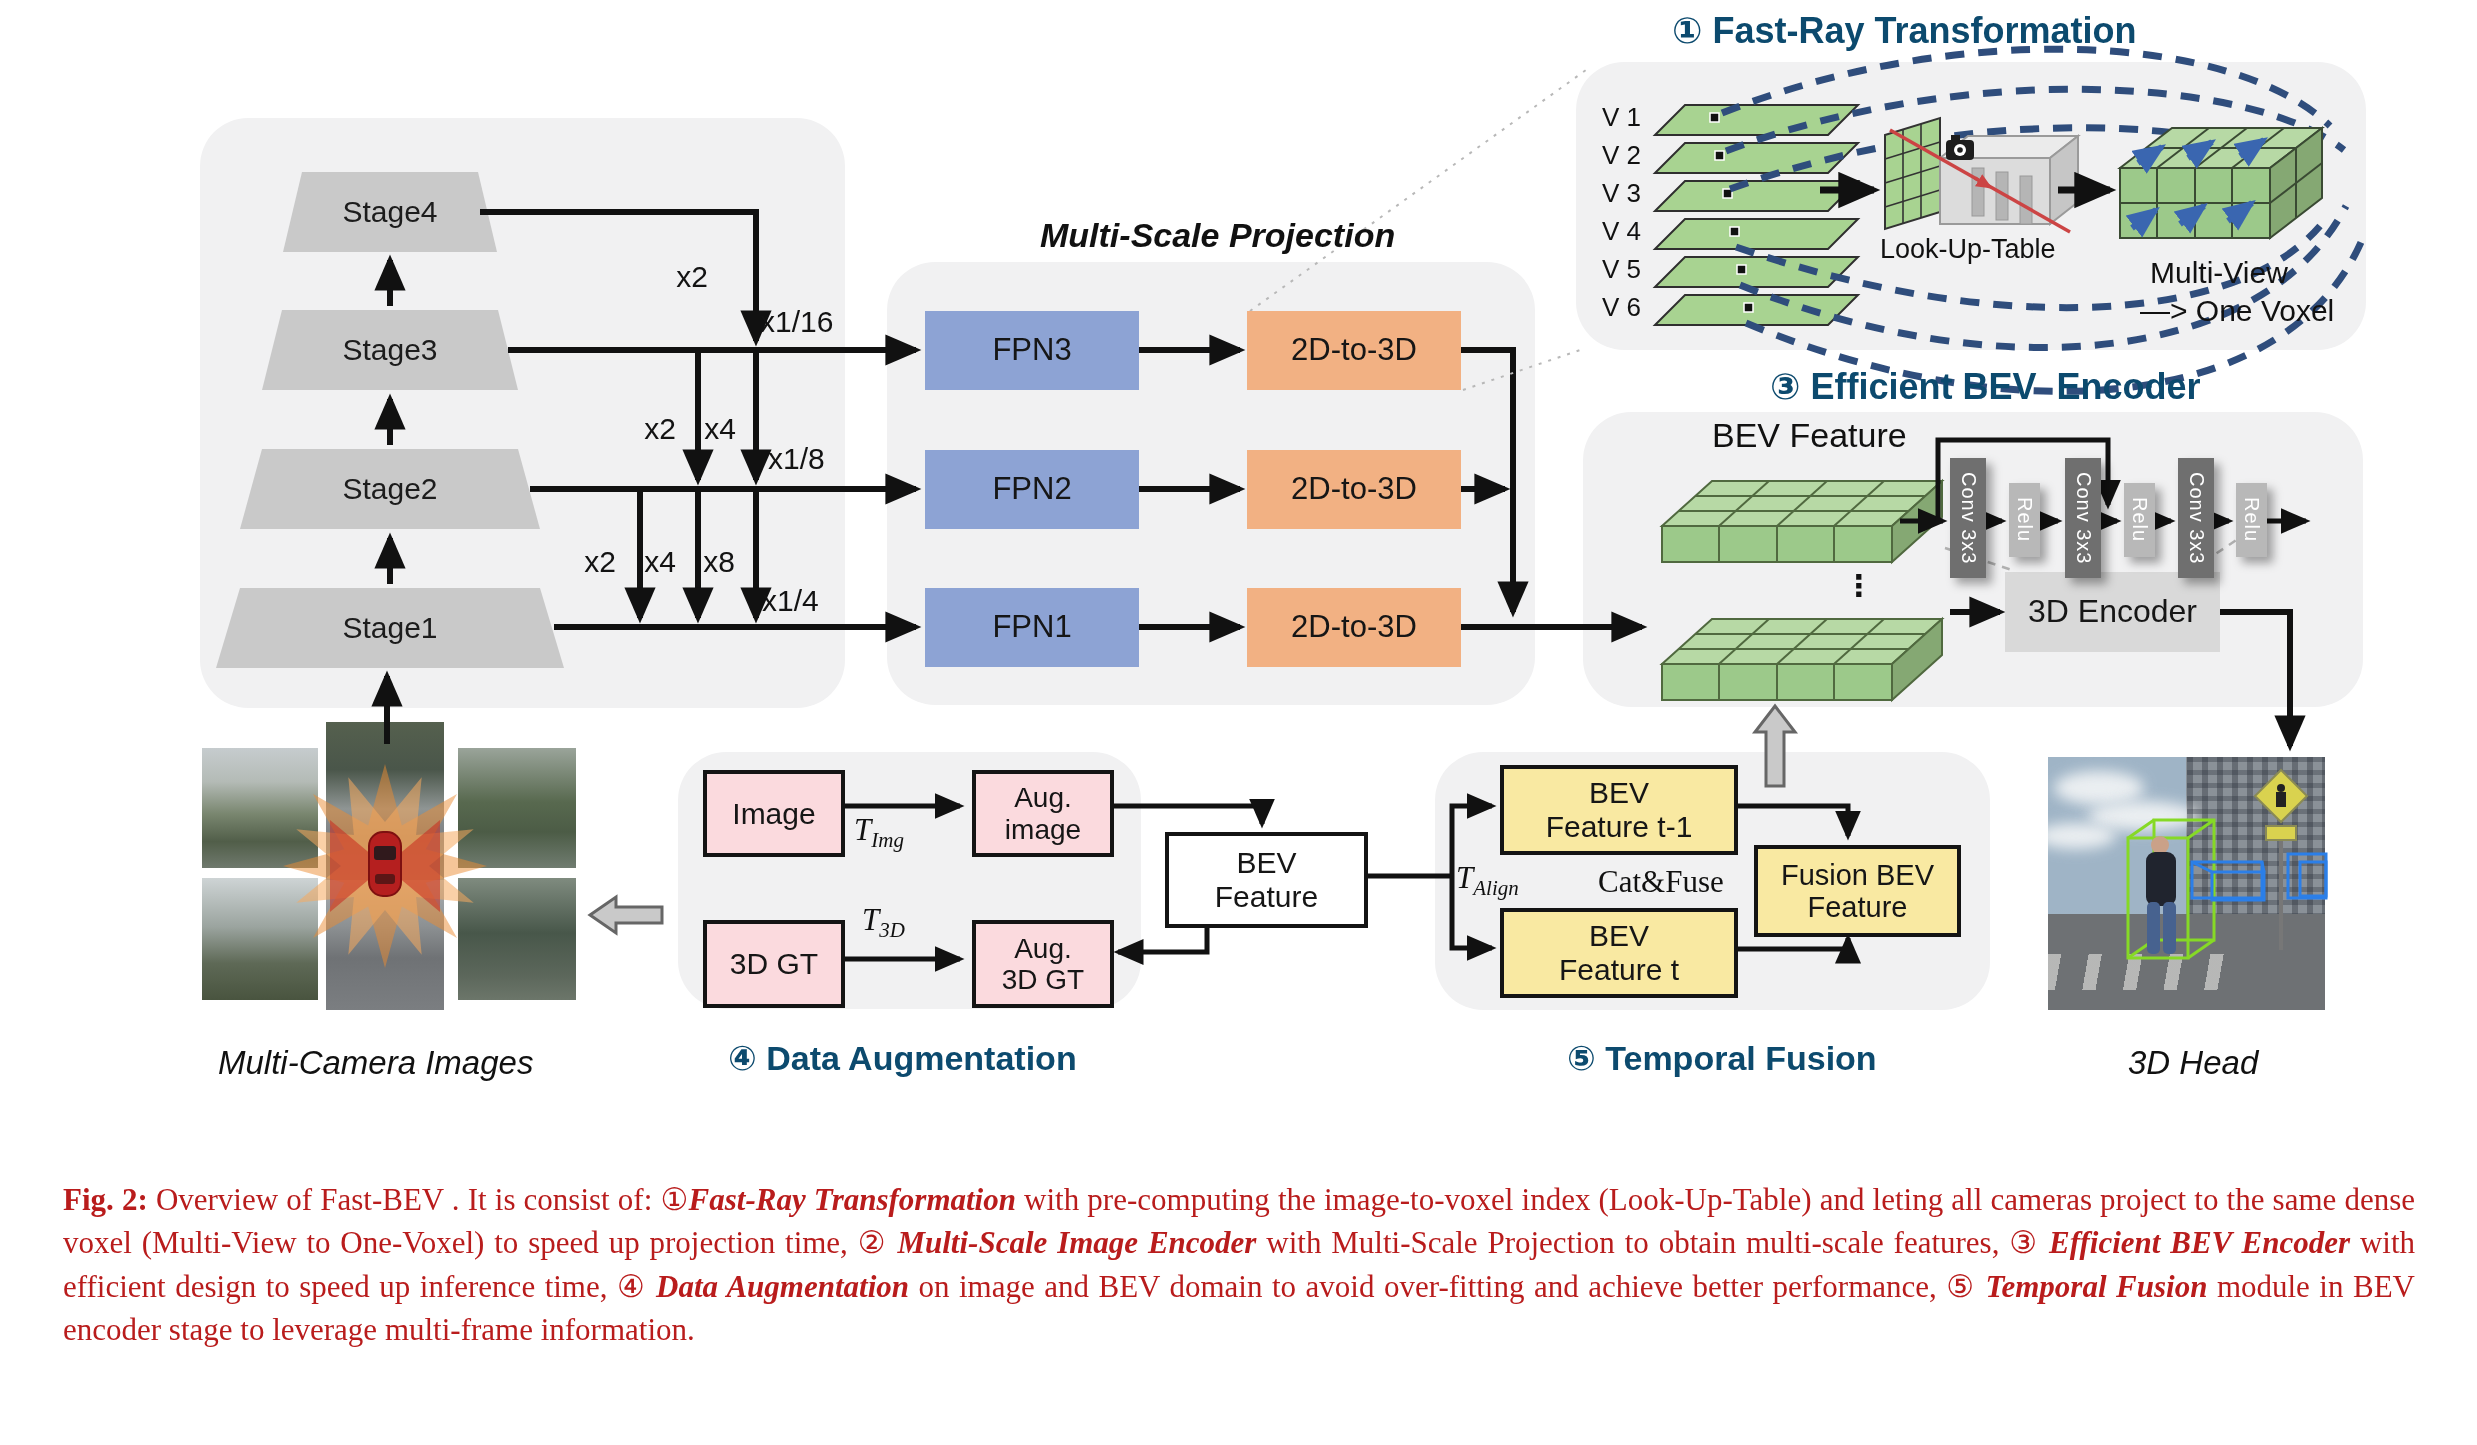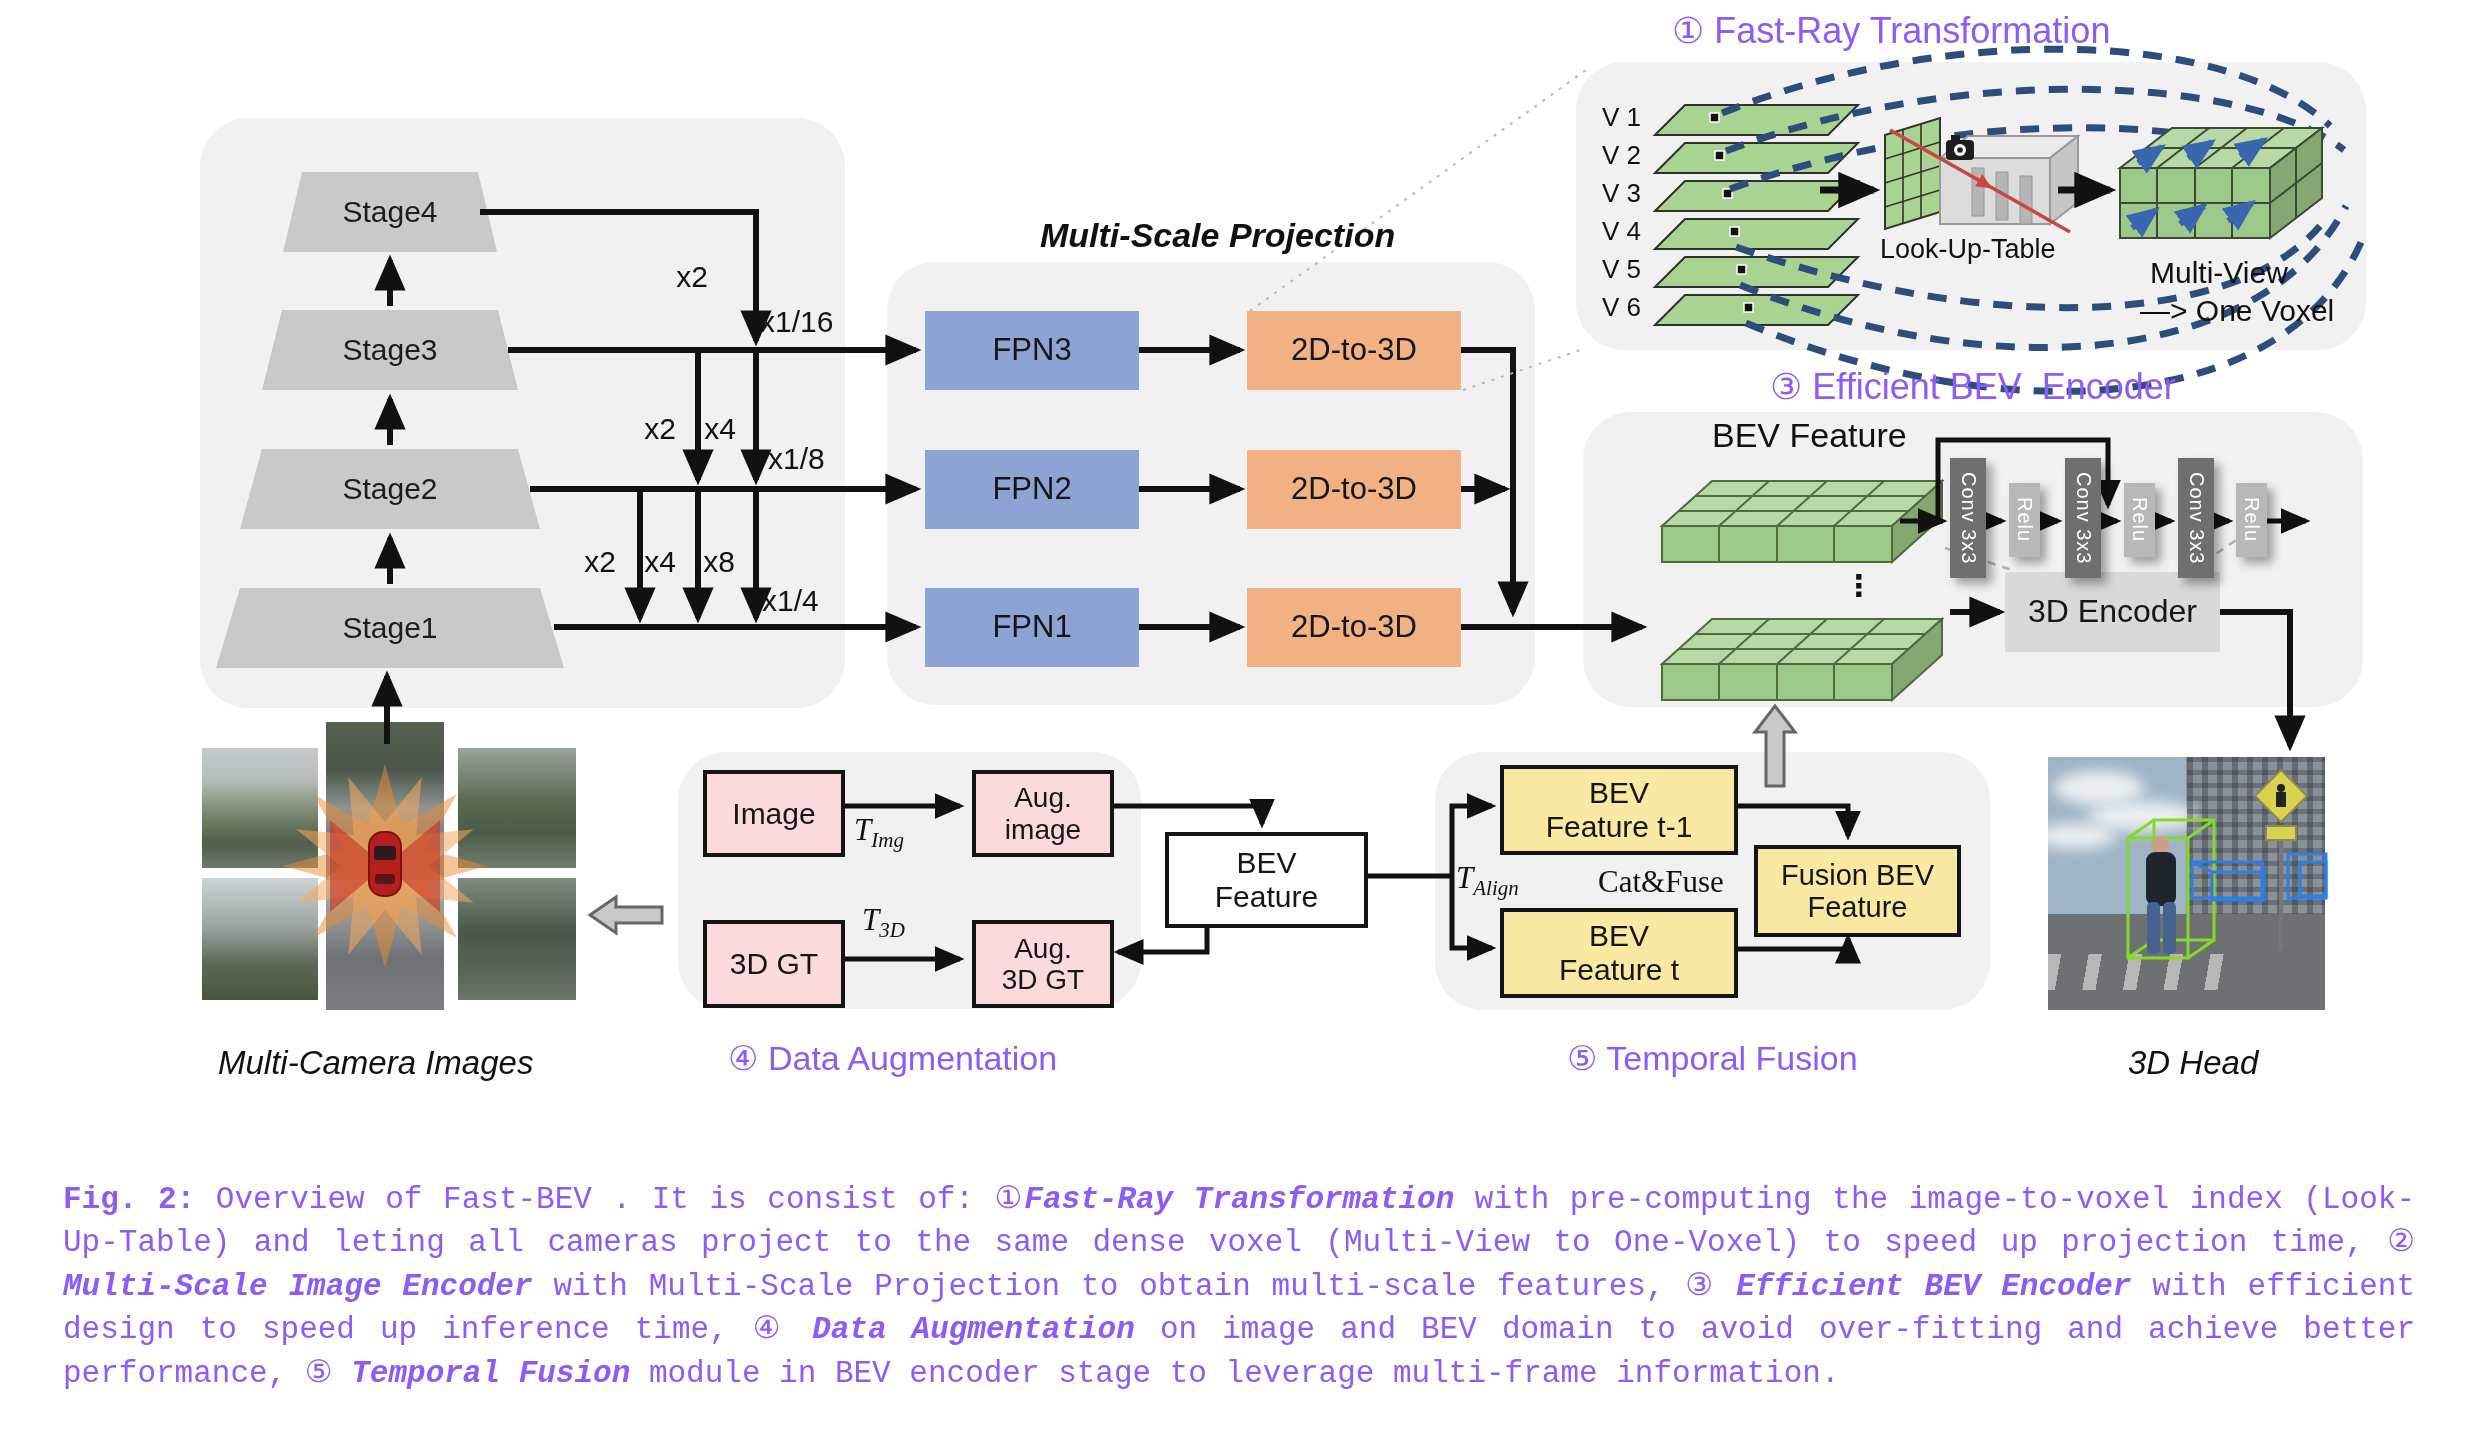--- a/index.html
+++ b/index.html
@@ -1,21 +1,21 @@
 <!DOCTYPE html>
 <html><head>
 <meta charset="utf-8">
 <style>
   html,body{margin:0;padding:0;background:#fff;}
   .stage{position:relative;width:2477px;height:1445px;background:#ffffff;overflow:hidden;
          font-family:"Liberation Sans","DejaVu Sans",sans-serif;color:#111;}
   .panel{position:absolute;background:#f1f1f2;border-radius:48px;}
   svg.wires{position:absolute;left:0;top:0;pointer-events:none;}
   .lbl{position:absolute;white-space:nowrap;}
-  .title{font-weight:normal;font-size:36px;color:#8b5cf6;}
+  .title{font-weight:bold;font-size:36px;color:#0c4a6e;}
   .it{font-style:italic;}
   .box{position:absolute;display:flex;flex-direction:column;align-items:center;justify-content:center;
        text-align:center;font-size:30px;line-height:1.12;color:#161616;}
   .b4{border:4px solid #141414;}
   .fpn{background:#8da3d4;}
   .to3d{background:#f2b183;}
   .pink{background:#fbdade;}
   .yellow{background:#f9e9a2;}
   .graybox{background:#d9d9d9;font-size:32px;}
   .white{background:#ffffff;}
@@ -40,21 +40,21 @@
       background:repeating-linear-gradient(90deg,rgba(42,48,58,.38) 0 6px,transparent 6px 15px),
                  repeating-linear-gradient(180deg,rgba(42,48,58,.33) 0 5px,transparent 5px 13px);}
   .cloud{position:absolute;background:#f3f5f6;border-radius:50%;filter:blur(7px);opacity:.9;}
   .crosswalk{position:absolute;left:0;bottom:8%;width:70%;height:14%;
       background:repeating-linear-gradient(100deg,#c9c9c7 0 13px,transparent 13px 40px);opacity:.8;}
   .dots{position:absolute;font-size:30px;font-weight:bold;letter-spacing:0;}
   .mathT{font-family:"Liberation Serif",serif;font-style:italic;font-size:31px;}
   .mathT sub{font-size:21px;font-style:italic;}
   .serifTxt{font-family:"Liberation Serif",serif;font-size:31px;}
   .caption{position:absolute;left:63px;top:1178px;width:2352px;text-align:justify;
-           font-family:Liberation Mono, monospace;font-size:31px;line-height:1.40;color:#8b5cf6;}
+           font-family:Liberation Serif, serif;font-size:31px;line-height:1.40;color:#b91c1c;}
   .caption .b{font-weight:bold;}
   .caption .bi{font-weight:bold;font-style:italic;}
   .wm{position:absolute;left:1848px;top:1292px;font-size:62px;font-weight:bold;letter-spacing:5px;
       color:rgba(255,255,255,.42);-webkit-text-stroke:2.5px rgba(178,178,178,.85);
       font-family:"DejaVu Sans",sans-serif;white-space:nowrap;}
   .pre{white-space:pre;}
 </style>
 </head>
 <body>
 

